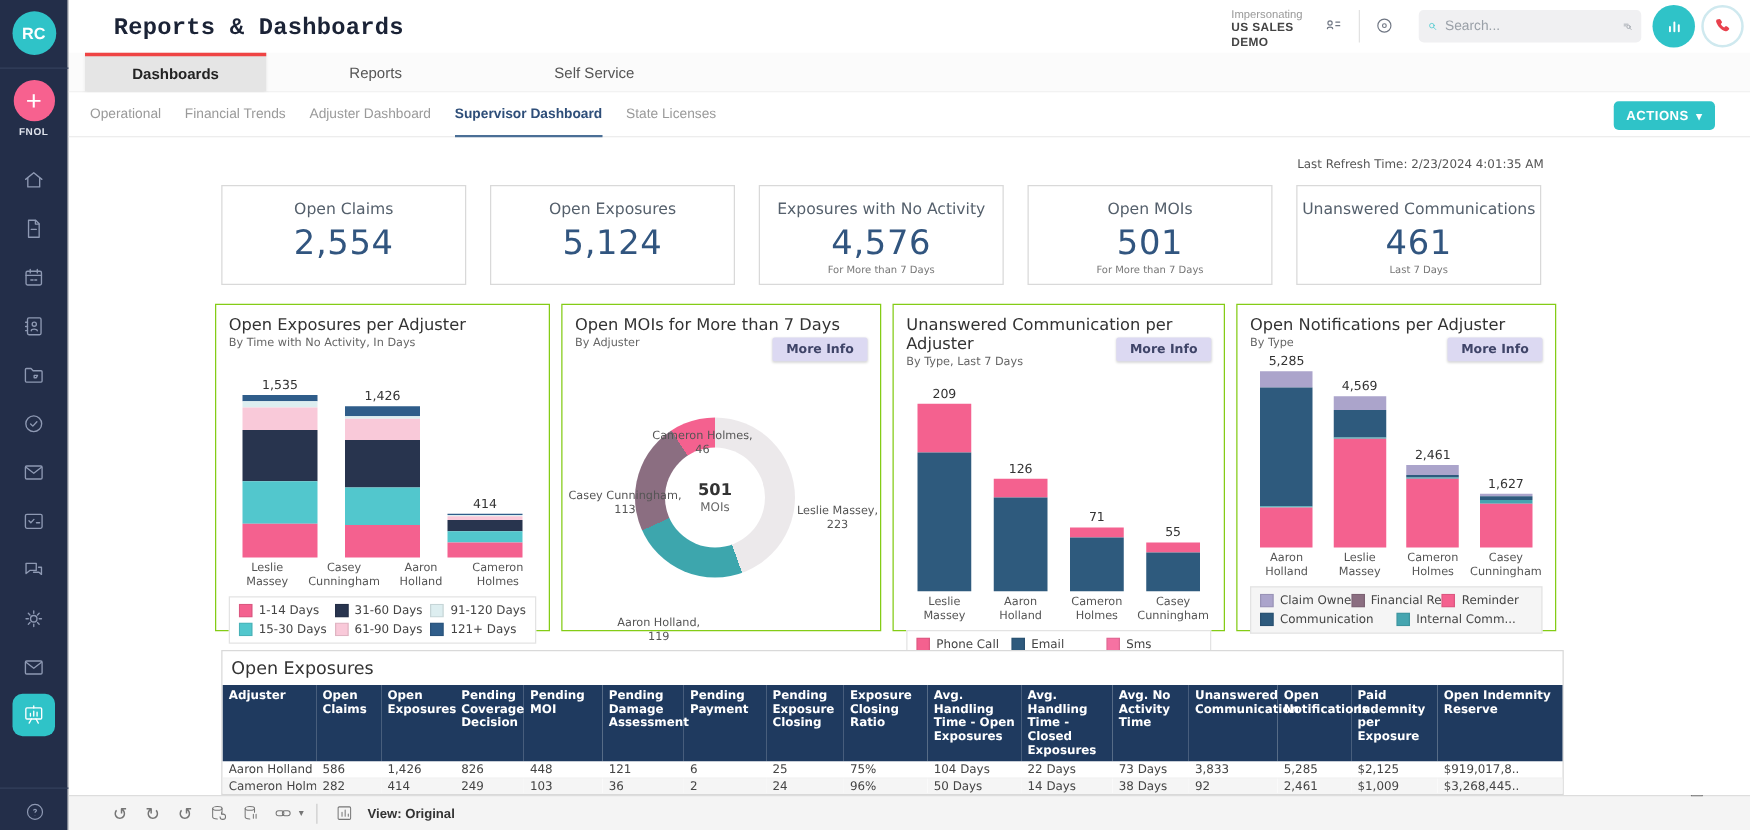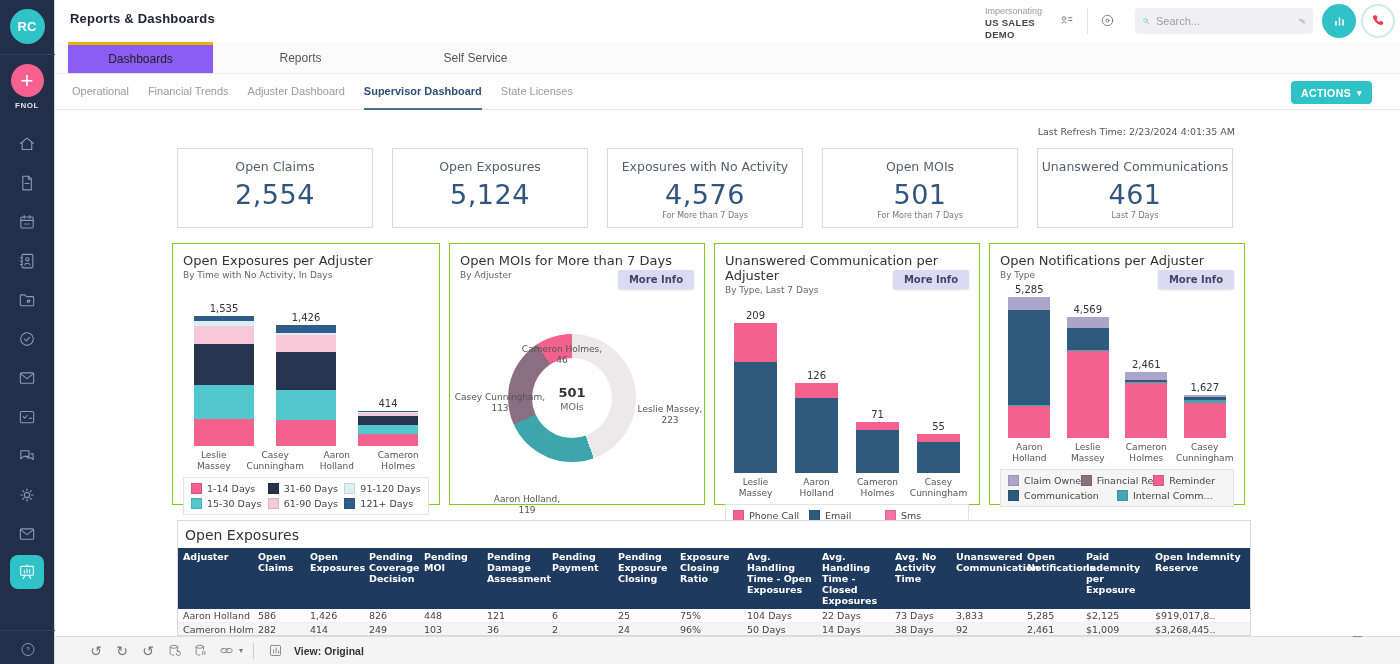--- a/index.html
+++ b/index.html
@@ -17,39 +17,39 @@
   .sb-item svg { width:20px; height:20px; fill:none; stroke:currentColor; stroke-width:1.3; stroke-linecap:round; stroke-linejoin:round; }
   .sb-item.active { background:#2fc3c8; border-radius:8px; color:#fff; height:34px; margin:2px 0 3px 0; }
   .sb-bottom { position:absolute; bottom:0; left:0; width:55px; border-top:1px solid #35405c; height:34px; display:flex; justify-content:center; align-items:flex-start; color:#8e99b3;}
   .sb-bottom svg{ width:18px; height:18px; margin-top:8px; fill:none; stroke:currentColor; stroke-width:1.3;}
 
   
   .main { width:1345px; display:flex; flex-direction:column; position:relative; }
 
   
   .hdr { height:42px; position:relative; background:#fff; }
-  .hdr-title { position:absolute; left:15px; top:11px; font-size:13px; font-weight:bold; color:#1b2336; letter-spacing:.2px;}
+  .hdr-title { position:absolute; left:36px; top:11px; font-size:19px; font-weight:bold; color:#1b2336; letter-spacing:.2px;font-family:Liberation Mono, monospace;}
   .imperson { position:absolute; left:930px; top:5px; font-size:9px; color:#999; line-height:12px; }
   .imperson b { display:block; font-size:9.5px; color:#444; font-weight:bold; letter-spacing:.3px;}
   .hicon { position:absolute; top:12px; color:#6f7683; }
   .hicon svg { width:17px; height:17px; fill:none; stroke:currentColor; stroke-width:1.3; stroke-linecap:round;}
   .hdr-sep { position:absolute; left:1032px; top:8px; height:26px; border-left:1px solid #e2e2e2; }
   .searchbox { position:absolute; left:1080px; top:8px; width:178px; height:26px; background:#f0f0f2; border-radius:4px; display:flex; align-items:center; padding:0 7px; }
   .searchbox svg { width:14px; height:14px; fill:none; stroke-width:1.6; stroke-linecap:round;}
   .searchbox input { flex:1; border:none; outline:none; background:transparent; font-size:11px; color:#555; margin-left:6px; font-family:"Liberation Sans",sans-serif;}
   .searchbox input::placeholder { color:#9aa0a8; }
   .round-btn { position:absolute; border-radius:50%; display:flex; align-items:center; justify-content:center; cursor:pointer;}
   .chart-btn { left:1267px; top:4px; width:34px; height:34px; background:#2fc3c8; }
   .phone-btn { left:1306px; top:4px; width:34px; height:34px; background:#fff; border:2px solid #cfe9ef; }
 
   
   .tabs { height:32px; display:flex; background:#fbfbfb; padding-left:13px; border-bottom:1px solid #f0f0f0;}
   .tab { font-size:12px; color:#555; display:flex; align-items:center; justify-content:center; cursor:pointer;}
   .tab.t0{ width:145px;} .tab.t1{ width:175px;} .tab.t2{ width:175px;}
-  .tab.active { background:#8b5cf6; border-top:3px solid #eab308; font-weight:normal; color:#222; box-shadow:0 1px 3px rgba(0,0,0,.07); }
+  .tab.active { background:#e5e5e5; border-top:3px solid #ef4444; font-weight:bold; color:#222; box-shadow:0 1px 3px rgba(0,0,0,.07); }
 
   
   .subrow { height:36px; background:#fff; border-bottom:1px solid #e7e7e7; display:flex; align-items:center; padding-left:17px; position:relative;}
   .subtab { font-size:11px; color:#9a9a9a; margin-right:19px; cursor:pointer; height:36px; display:flex; align-items:center; border-bottom:2px solid transparent;}
   .subtab.active { color:#2e4e79; font-weight:bold; border-bottom:2px solid #4a6f96; }
   .actions-btn { position:absolute; right:28px; top:7px; height:23px; background:#2fc3c8; border:none; color:#fff; font-size:10.5px; font-weight:bold; letter-spacing:.4px; border-radius:4px; padding:0 10px; display:flex; align-items:center; gap:6px; cursor:pointer; font-family:"Liberation Sans",sans-serif;}
   .actions-btn .chev { font-size:9px; }
 
   
   .dash { height:526px; background:#fff; position:relative; font-family:"DejaVu Sans", sans-serif; }

